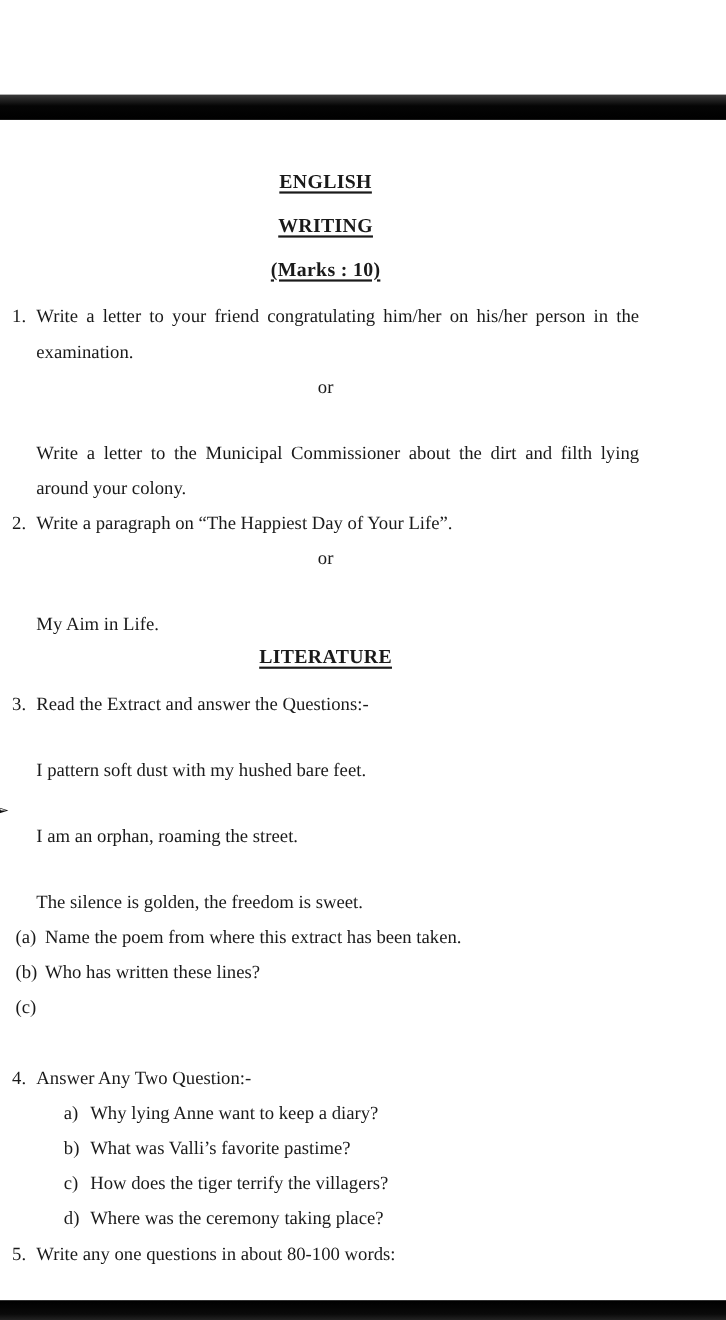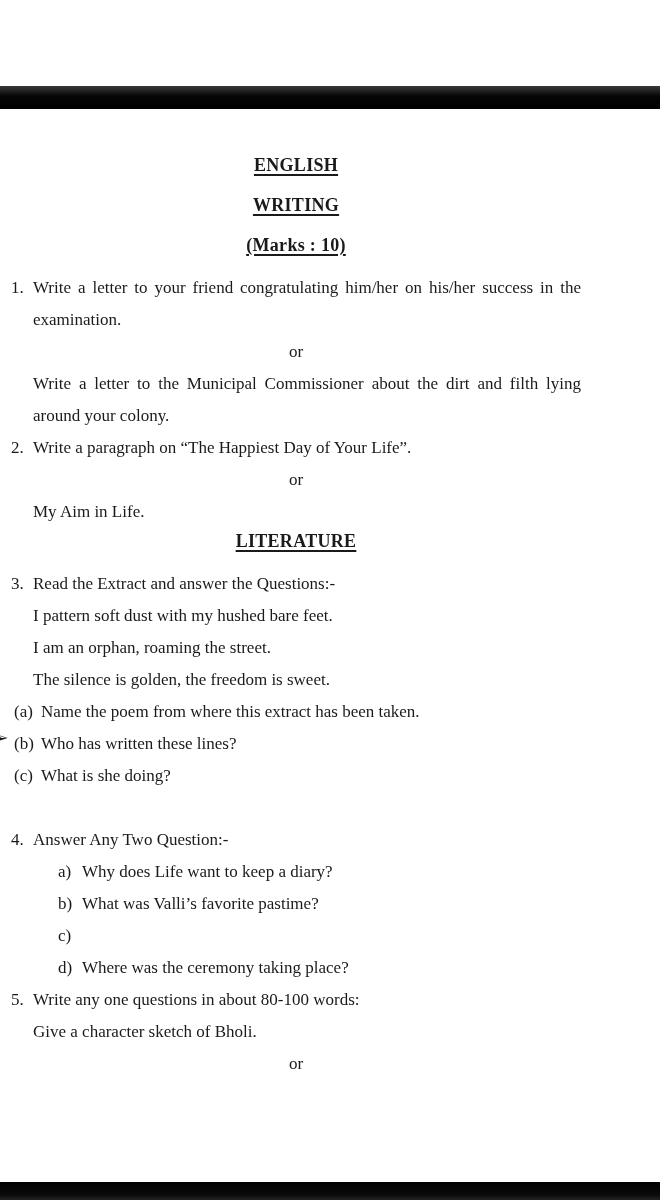--- a/index.html
+++ b/index.html
@@ -42,21 +42,21 @@
     text-decoration-thickness: 1.5px;
   }
   .heading.literature { }
 
   .q { display: flex; align-items: flex-start; }
   .q.first { margin-top: 6px; }
   .qnum { width: 22px; flex: 0 0 22px; }
   .qtext { flex: 1; }
   .justify { text-align: justify; }
 
-  .indented { padding-left: 22px; }
+  .indented { padding-left: 22px; margin-top: 28px; }
   .or-line { text-align: center; }
 
   .subq { display: flex; padding-left: 3px; }
   .subq-label { flex: 0 0 27px; }
 
   .inner-subq { display: flex; padding-left: 47px; }
   .inner-subq .subq-label { flex: 0 0 24px; }
 
   .gap-before-q4 { margin-top: 32px; }
 
@@ -87,21 +87,21 @@
     <div class="heading">
       <span class="u">WRITING</span>
     </div>
 
     <div class="heading">
       <span class="u">(Marks : 10)</span>
     </div>
 
     <div class="q first">
       <span class="qnum">1.</span>
-      <div class="qtext justify">Write a letter to your friend congratulating him/her on his/her success in the examination.</div>
+      <div class="qtext justify">Write a letter to your friend congratulating him/her on his/her person in the examination.</div>
     </div>
     <div class="or-line">or</div>
     <div class="indented justify">Write a letter to the Municipal Commissioner about the dirt and filth lying around your colony.</div>
 
     <div class="q">
       <span class="qnum">2.</span>
       <div class="qtext">Write a paragraph on “The Happiest Day of Your Life”.</div>
     </div>
     <div class="or-line">or</div>
     <div class="indented">My Aim in Life.</div>
@@ -121,37 +121,37 @@
     <div class="subq">
       <span class="subq-label">(a)</span>
       <span>Name the poem from where this extract has been taken.</span>
     </div>
     <div class="subq">
       <span class="subq-label">(b)</span>
       <span>Who has written these lines?</span>
     </div>
     <div class="subq">
       <span class="subq-label">(c)</span>
-      <span>What is she doing?</span>
     </div>
 
     <div class="q gap-before-q4">
       <span class="qnum">4.</span>
       <div class="qtext">Answer Any Two Question:-</div>
     </div>
     <div class="inner-subq">
       <span class="subq-label">a)</span>
-      <span>Why does Life want to keep a diary?</span>
+      <span>Why lying Anne want to keep a diary?</span>
     </div>
     <div class="inner-subq">
       <span class="subq-label">b)</span>
       <span>What was Valli’s favorite pastime?</span>
     </div>
     <div class="inner-subq">
       <span class="subq-label">c)</span>
+      <span>How does the tiger terrify the villagers?</span>
     </div>
     <div class="inner-subq">
       <span class="subq-label">d)</span>
       <span>Where was the ceremony taking place?</span>
     </div>
 
     <div class="q">
       <span class="qnum">5.</span>
       <div class="qtext">Write any one questions in about 80-100 words:</div>
     </div>

